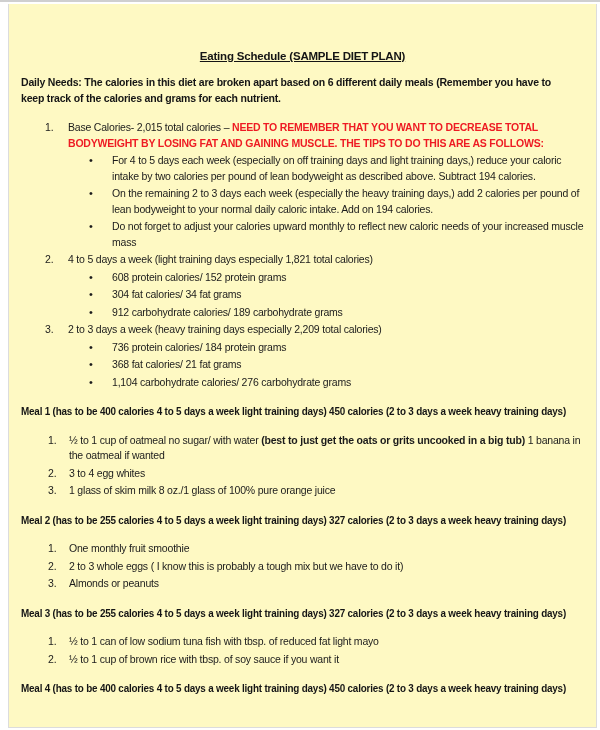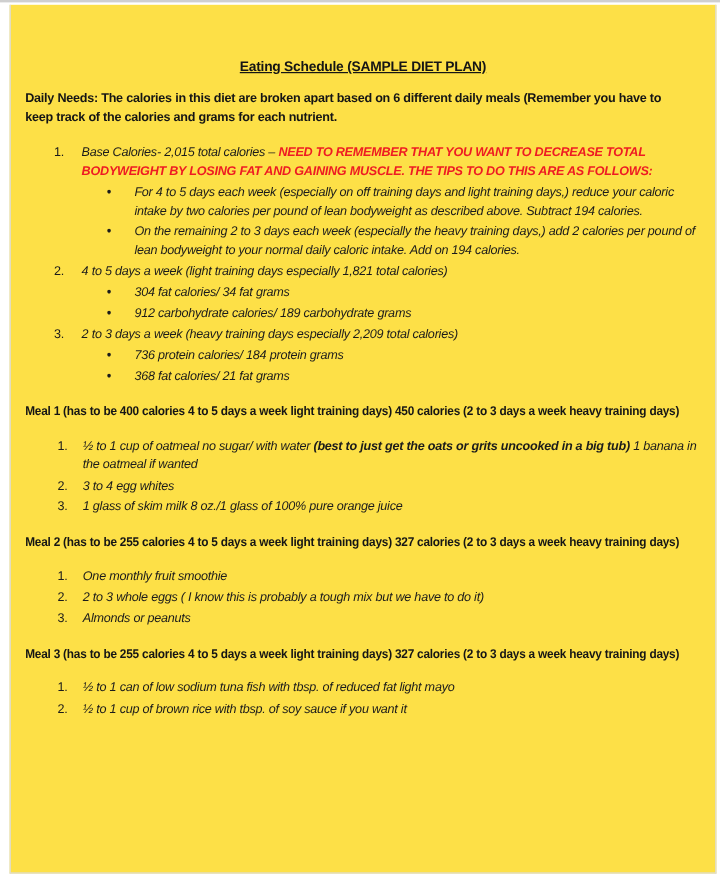--- a/index.html
+++ b/index.html
@@ -13,21 +13,21 @@
     position: relative;
   }
   .page-frame {
     position: absolute;
     top: 0; left: 0; right: 0; bottom: 0;
     border-top: 2px solid #cfcfcf;
   }
   .sheet {
     position: absolute;
     top: 2px; left: 8px; right: 3px; bottom: 2px;
-    background: #fde047;
+    background: #fef9c3;
     border-left: 1px solid #dcdcdc;
     border-right: 1px solid #dcdcdc;
     border-bottom: 1px solid #dcdcdc;
     padding: 44px 12px 0 12px;
   }
   .bold { font-weight: bold; }
   .red  { color: #ee1b23; font-weight: bold; }
 
   h1.doc-title {
     font-size: 11.5px;
@@ -38,21 +38,21 @@
     margin: 0 0 11px 0;
     color: #151515;
   }
   p.intro {
     font-weight: bold;
     margin: 0 17px 14px 0;
     color: #151515;
   }
 
   .li { display: flex; align-items: flex-start; margin-bottom: 2px; }
-  .li .txt { flex: 1; font-style: italic; }
+  .li .txt { flex: 1; }
 
   
   .dl .li.num-row { padding-left: 24px; }
   .dl .num { width: 23px; flex: 0 0 23px; }
 
   
   .li.bullet-row { padding-left: 68px; }
   .bul { width: 23px; flex: 0 0 23px; position: relative; }
   .bul::before { content: "\2022"; font-size: 11px; }
 
@@ -92,24 +92,32 @@
         <span class="txt"><span>Base Calories- 2,015 total calories – </span><span class="red">NEED TO REMEMBER THAT YOU WANT TO DECREASE TOTAL BODYWEIGHT BY LOSING FAT AND GAINING MUSCLE. THE TIPS TO DO THIS ARE AS FOLLOWS:</span></span>
       </div>
       <div class="li bullet-row">
         <span class="bul"></span>
         <span class="txt">For 4 to 5 days each week (especially on off training days and light training days,) reduce your caloric intake by two calories per pound of lean bodyweight as described above. Subtract 194 calories.</span>
       </div>
       <div class="li bullet-row">
         <span class="bul"></span>
         <span class="txt">On the remaining 2 to 3 days each week (especially the heavy training days,) add 2 calories per pound of lean bodyweight to your normal daily caloric intake. Add on 194 calories.</span>
       </div>
+      <div class="li bullet-row">
+        <span class="bul"></span>
+        <span class="txt">Do not forget to adjust your calories upward monthly to reflect new caloric needs of your increased muscle mass</span>
+      </div>
 
       <div class="li num-row">
         <span class="num">2.</span>
         <span class="txt">4 to 5 days a week (light training days especially  1,821 total calories)</span>
+      </div>
+      <div class="li bullet-row">
+        <span class="bul"></span>
+        <span class="txt">608 protein calories/ 152 protein grams</span>
       </div>
       <div class="li bullet-row">
         <span class="bul"></span>
         <span class="txt">304 fat calories/ 34 fat grams</span>
       </div>
       <div class="li bullet-row">
         <span class="bul"></span>
         <span class="txt">912 carbohydrate calories/ 189 carbohydrate grams</span>
       </div>
 
@@ -117,20 +125,24 @@
         <span class="num">3.</span>
         <span class="txt">2 to 3 days a week (heavy training days especially 2,209 total calories)</span>
       </div>
       <div class="li bullet-row">
         <span class="bul"></span>
         <span class="txt">736 protein calories/ 184 protein grams</span>
       </div>
       <div class="li bullet-row">
         <span class="bul"></span>
         <span class="txt">368 fat calories/ 21 fat grams</span>
+      </div>
+      <div class="li bullet-row">
+        <span class="bul"></span>
+        <span class="txt">1,104 carbohydrate calories/ 276 carbohydrate grams</span>
       </div>
     </div>
 
     <div class="meal">
       <p class="meal-h"><span class="squeeze">Meal 1 (has to be 400 calories 4 to 5 days a week light training days) 450 calories (2 to 3 days a week heavy training days)</span></p>
       <div class="li meal-row">
         <span class="num">1.</span>
         <span class="txt"><span>½ to 1 cup of oatmeal no sugar/ with water </span><span class="bold">(best to just get the oats or grits uncooked in a big tub)</span><span> 1 banana in the oatmeal if wanted</span></span>
       </div>
       <div class="li meal-row">
@@ -164,15 +176,18 @@
       <div class="li meal-row">
         <span class="num">1.</span>
         <span class="txt">½ to 1 can of low sodium tuna fish with tbsp. of reduced fat light mayo</span>
       </div>
       <div class="li meal-row">
         <span class="num">2.</span>
         <span class="txt">½ to 1 cup of brown rice with tbsp. of soy sauce if you want it</span>
       </div>
     </div>
 
+    <div class="meal">
+      <p class="meal-h"><span class="squeeze">Meal 4 (has to be 400 calories 4 to 5 days a week light training days) 450 calories (2 to 3 days a week heavy training days)</span></p>
+    </div>
 
   </div>
 </div>
 
 </body></html>

